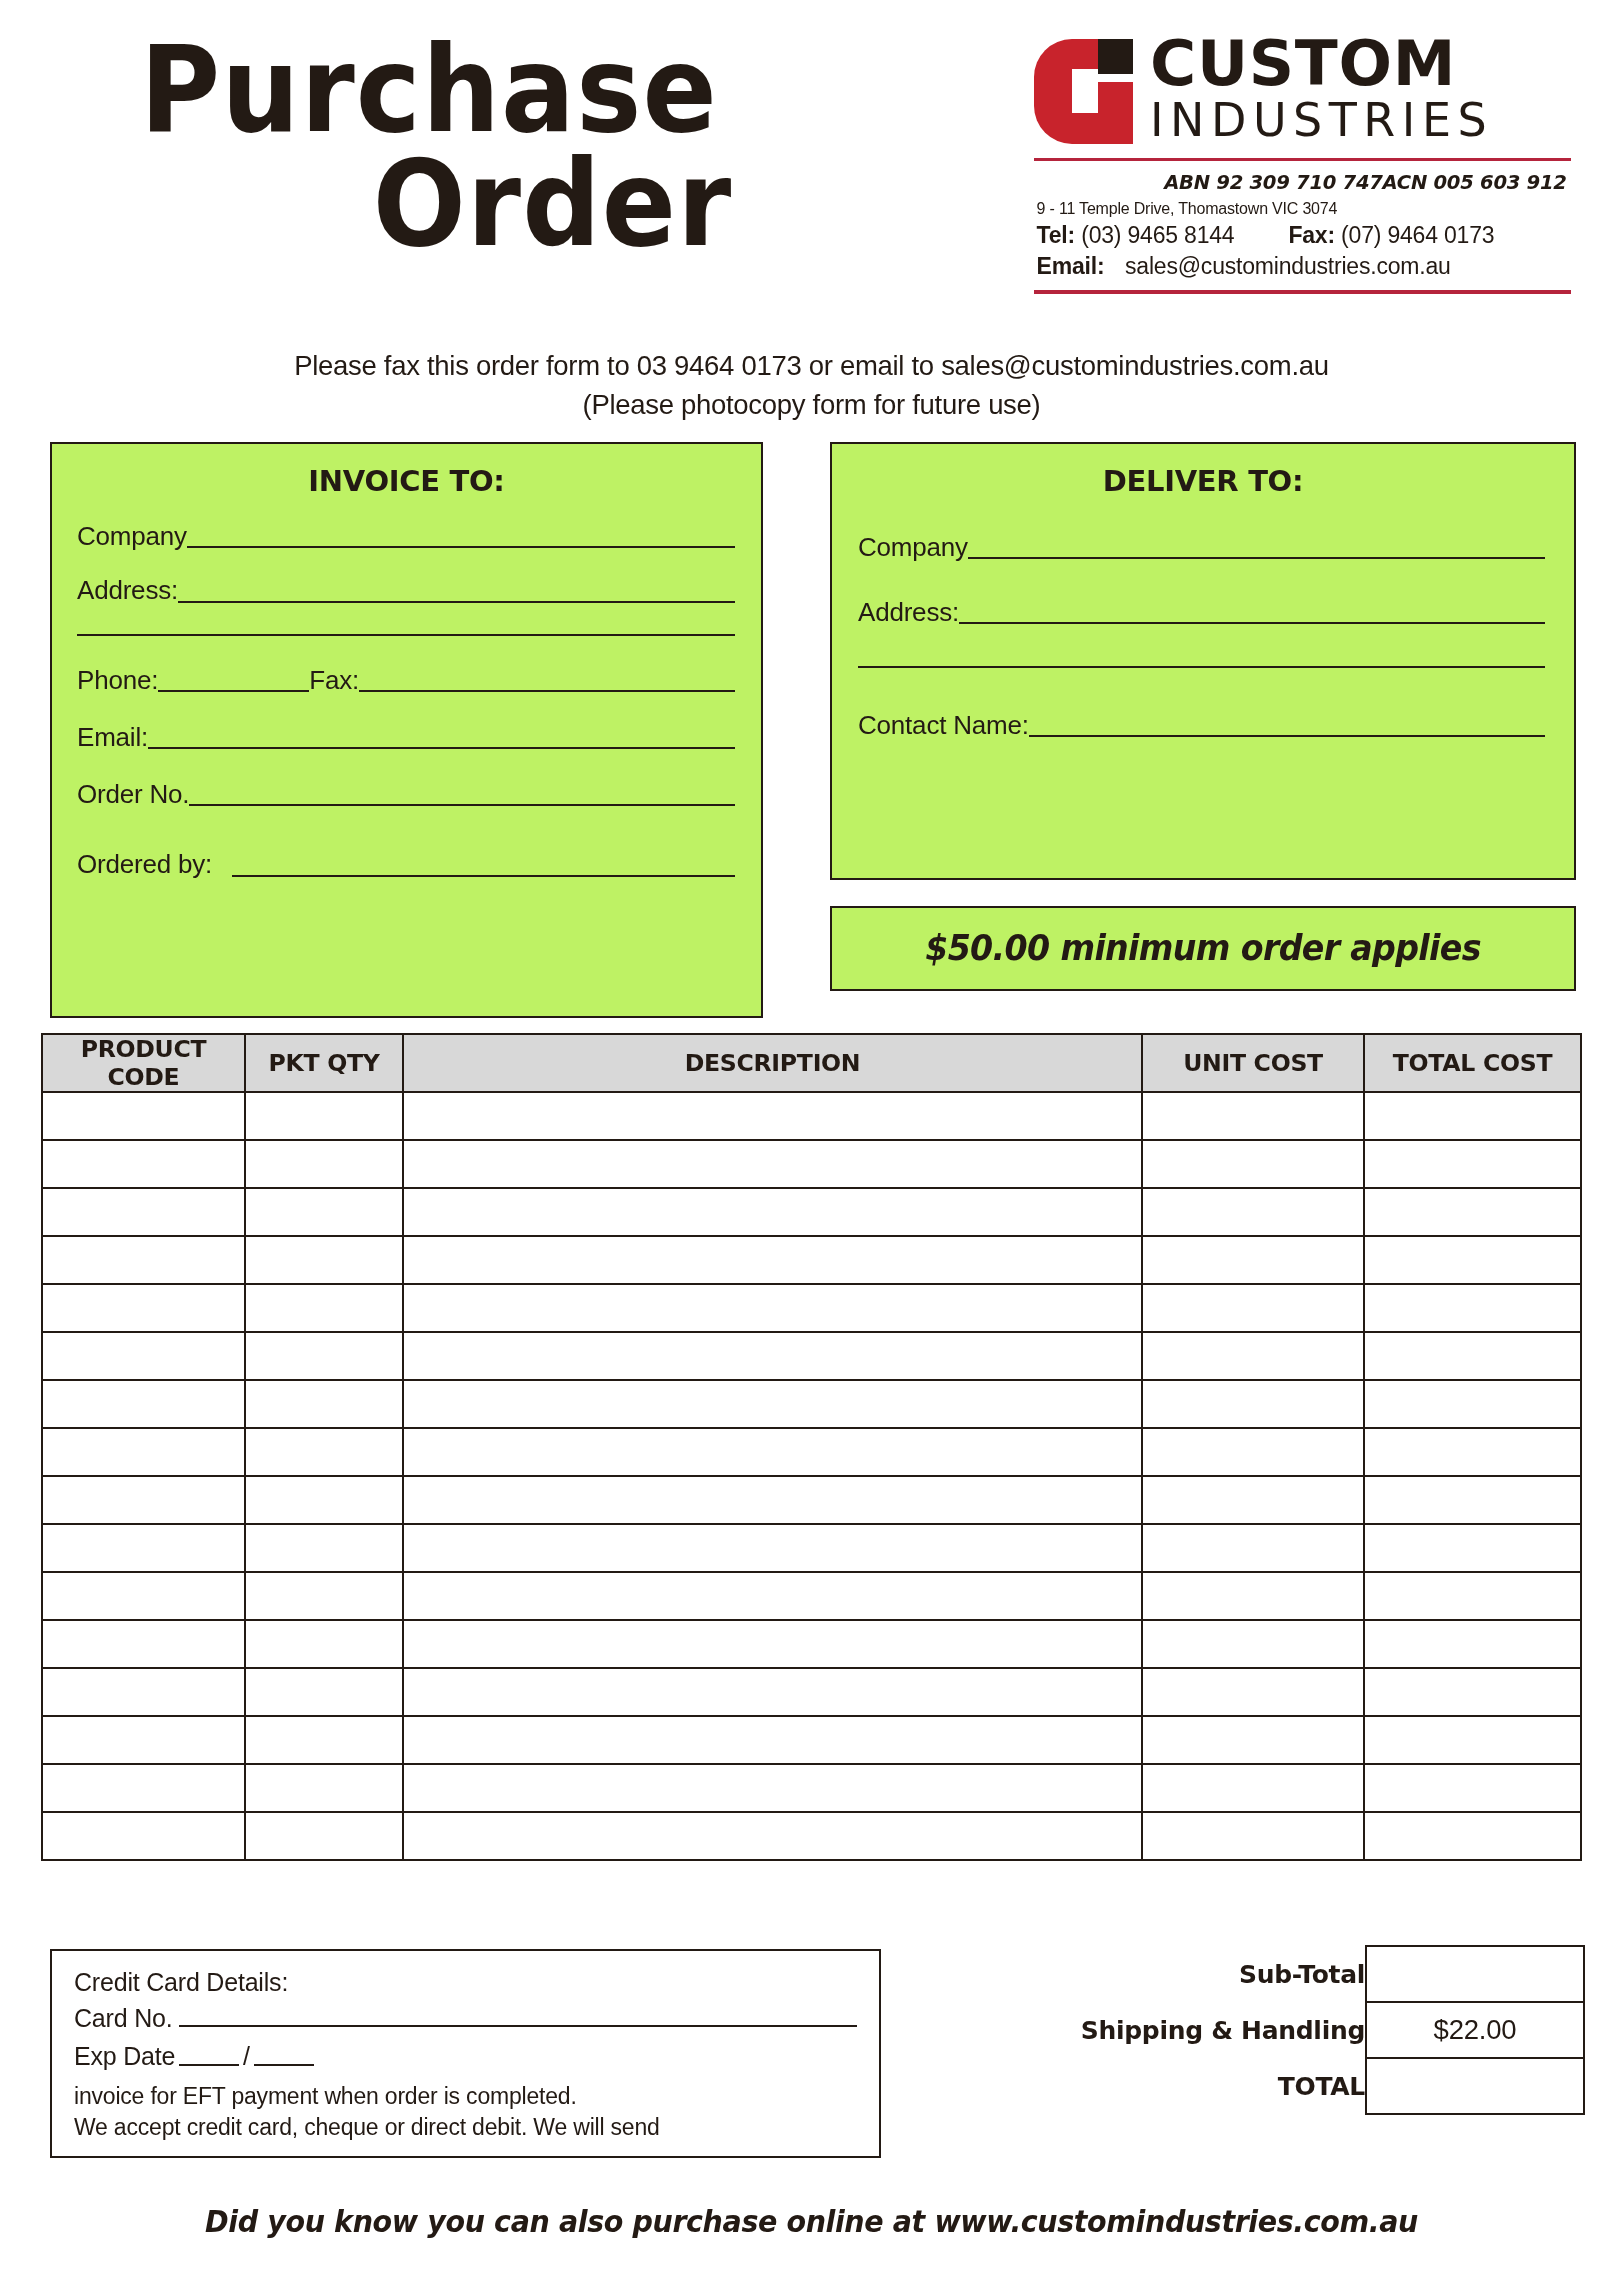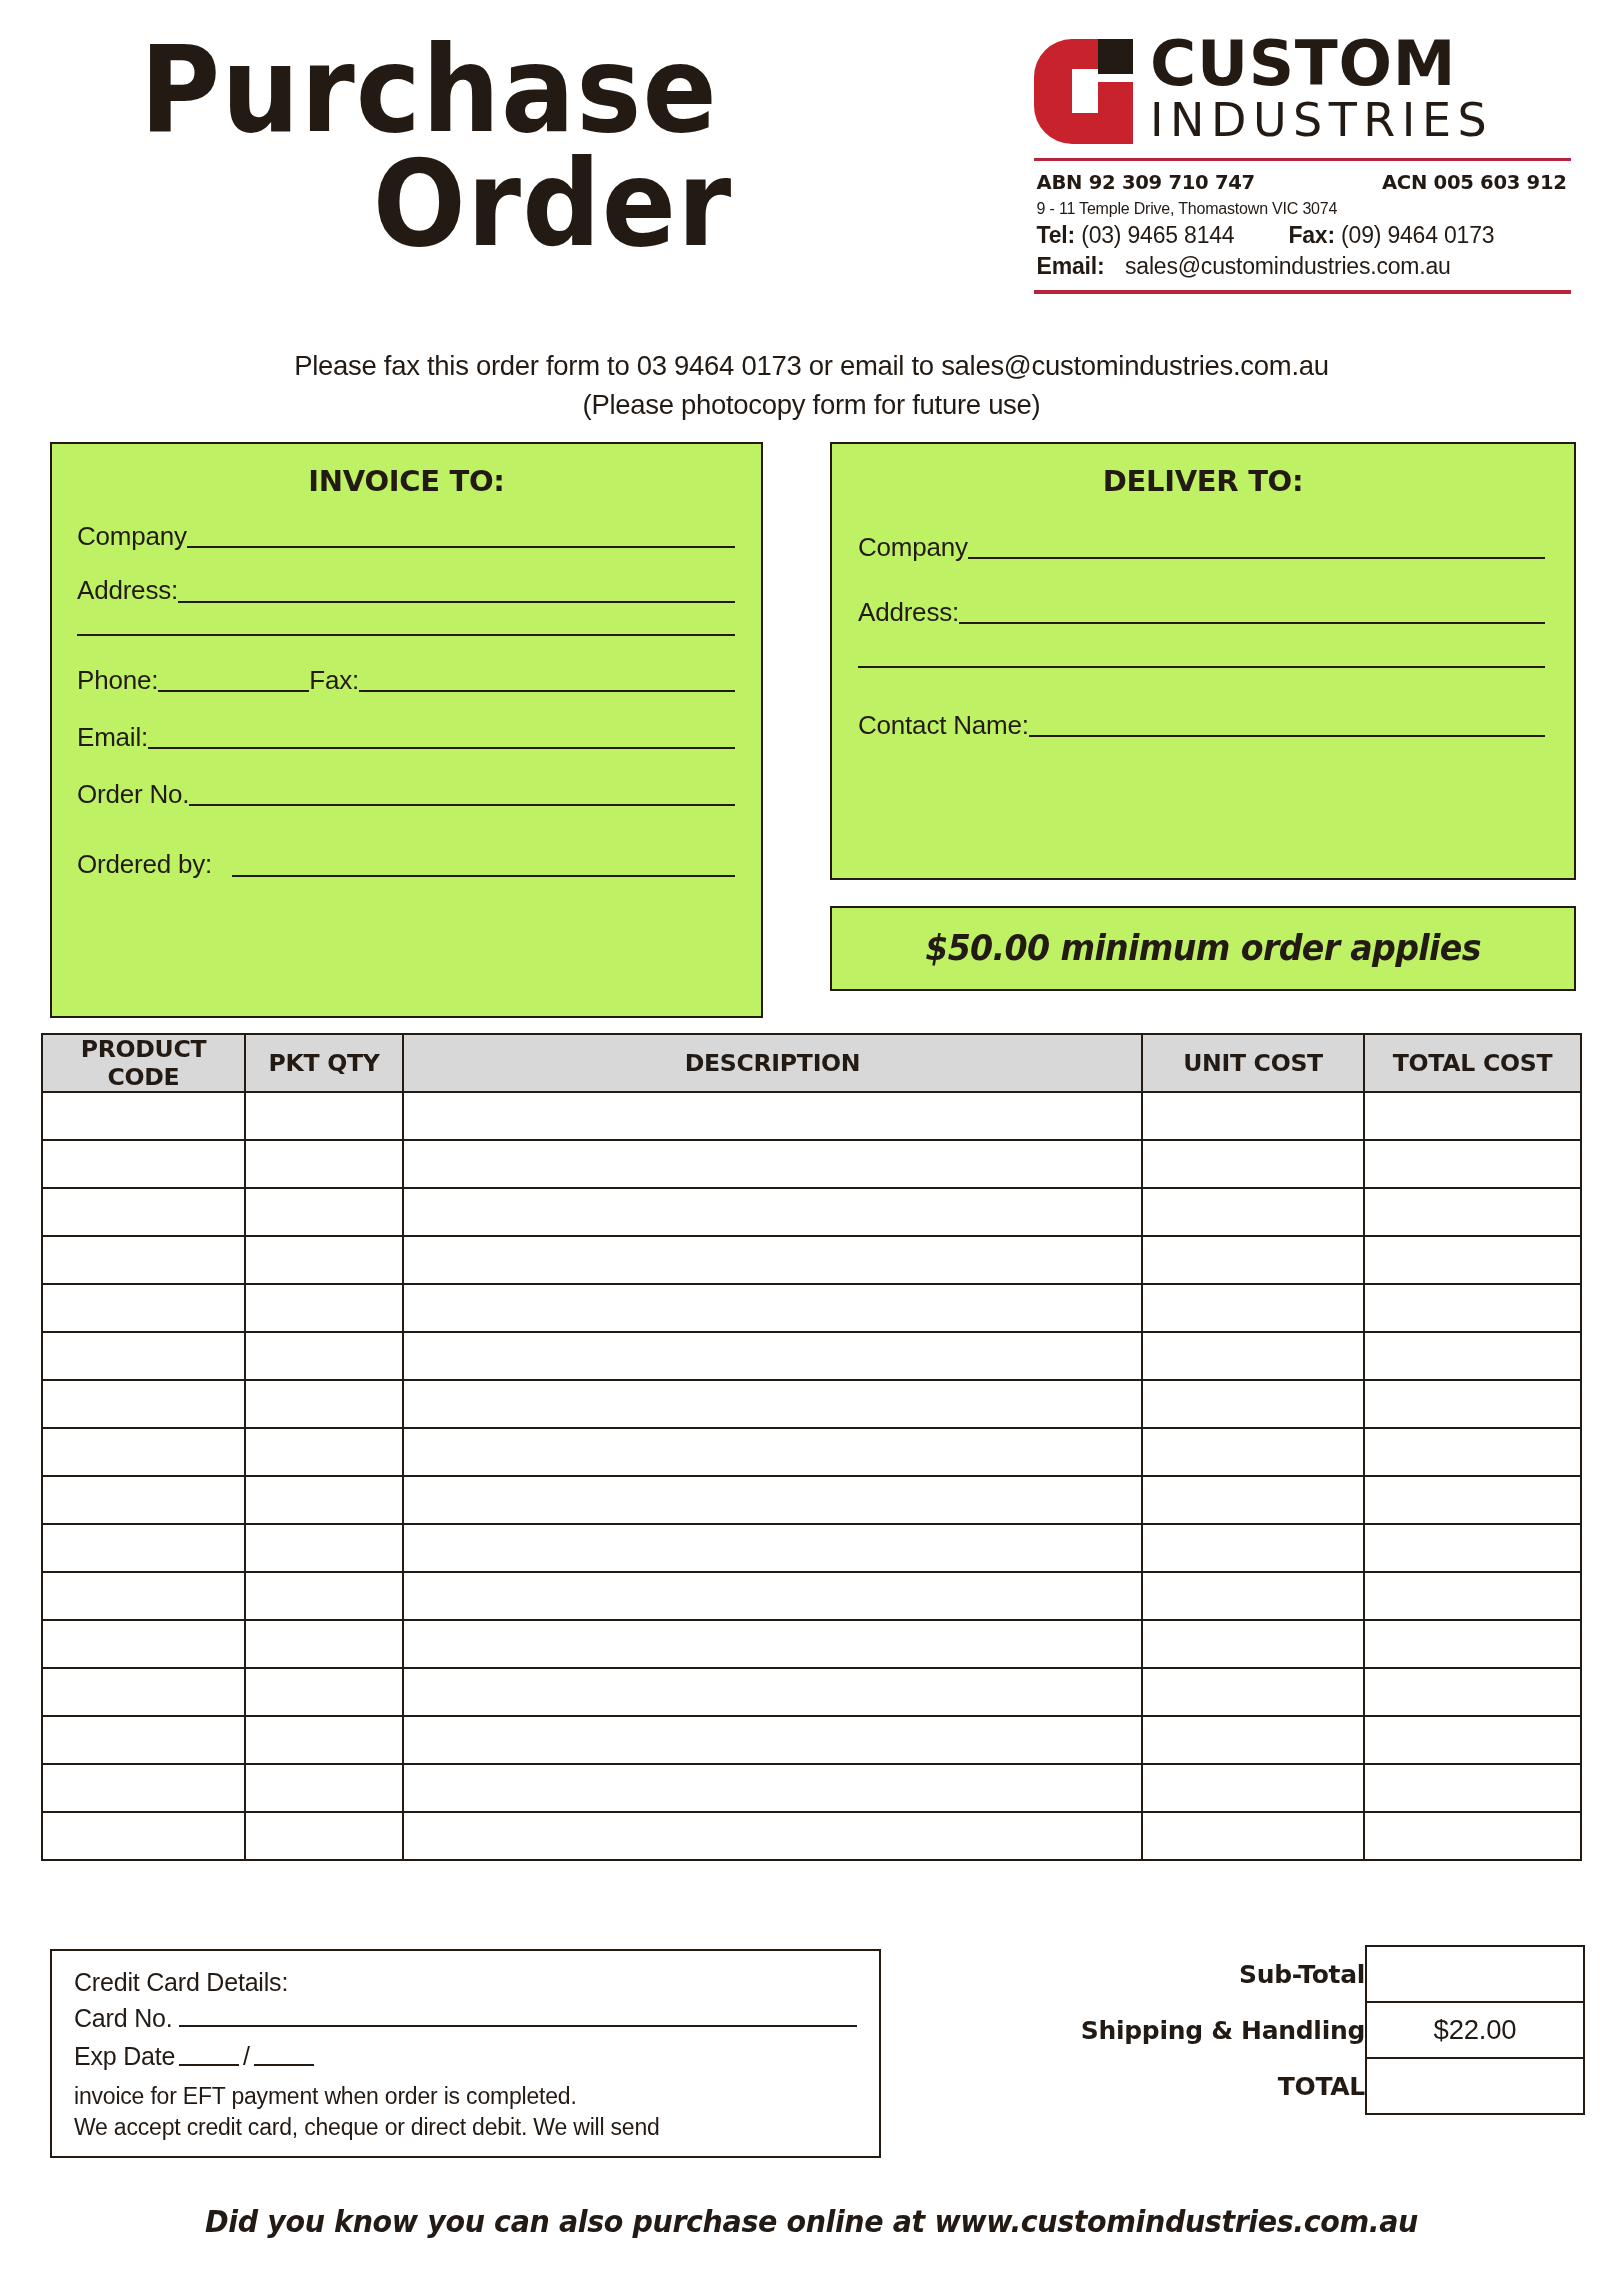--- a/index.html
+++ b/index.html
@@ -105,27 +105,28 @@
     margin-top: 3.9px;
   }
   .rule-red {
     height: 3.3px;
     background: #b5243c;
     margin: 9.2px 0 5.2px 0;
     width: 537px;
   }
   .reg-row {
     display: flex;
-    justify-content: space-between;
+    justify-content: flex-end;
     font-family: "DejaVu Sans", sans-serif;
     font-weight: bold;
     font-size: 19.6px;
     letter-spacing: -0.3px;
     padding: 3.9px 5.2px 2.6px 2.6px;
     width: 530px;
+    font-style: italic;
   }
   .addr-line {
     font-size: 16px;
     padding: 3.9px 0 1.3px 2.6px;
     letter-spacing: -0.2px;
   }
   .tel-row {
     display: flex;
     font-size: 23px;
     padding: 2.6px 0 1.3px 2.6px;
@@ -334,21 +335,21 @@
 
     <div class="addr-line">9 - 11 Temple Drive, Thomastown VIC 3074</div>
 
     <div class="tel-row">
       <b class="lb">Tel:</b>
       <span>&nbsp;</span>
       <span>(03) 9465 8144</span>
       <span class="spacer"></span>
       <b class="lb">Fax:</b>
       <span>&nbsp;</span>
-      <span>(09) 9464 0173</span>
+      <span>(07) 9464 0173</span>
     </div>
 
     <div class="email-row">
       <b class="lb">Email:</b>
       <span class="eml">sales@customindustries.com.au</span>
     </div>
 
     <div class="rule-red"></div>
   </div>
 </div>

